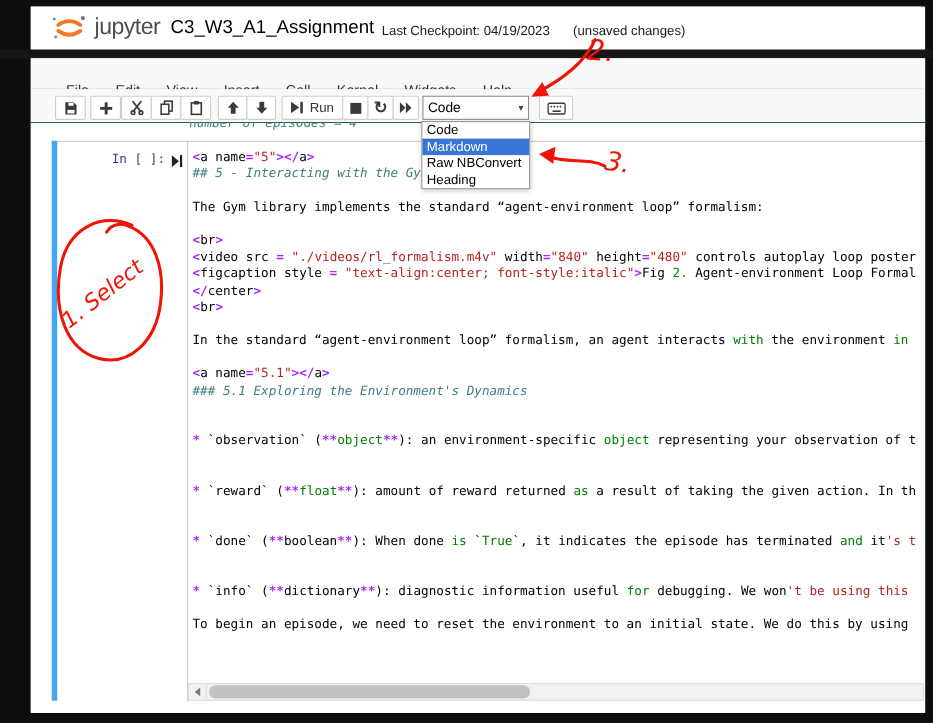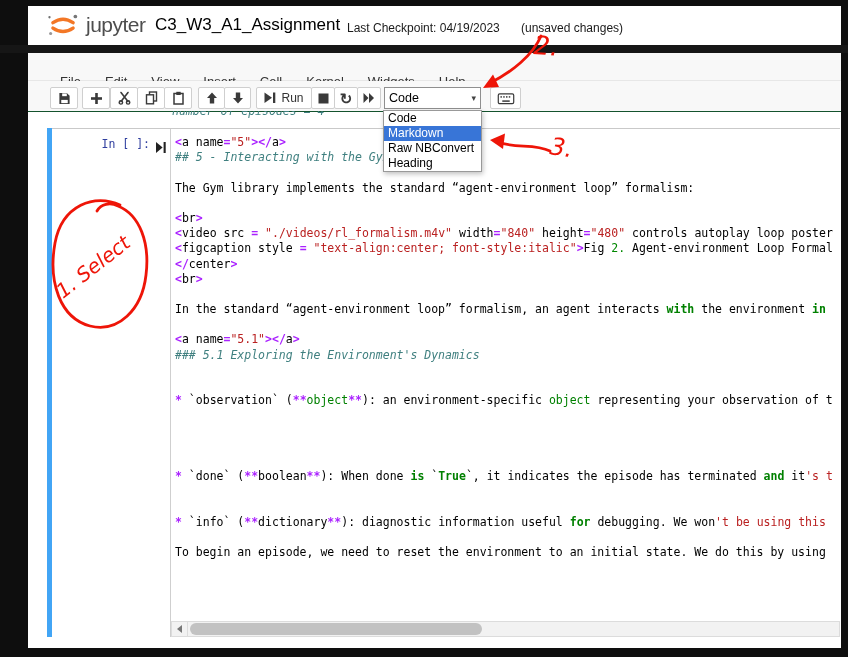--- a/index.html
+++ b/index.html
@@ -45,21 +45,21 @@
   .cm-mono{font-family:"DejaVu Sans Mono","Liberation Mono",monospace;font-size:11.5px;line-height:15.2px;}
   .prompt{position:absolute;left:52px;top:137px;width:98px;text-align:right;color:var(--prompt,#303F9F);z-index:2;}
   .marker{position:absolute;left:156px;top:139px;z-index:2;}
   .input-area{position:absolute;left:170px;top:128px;width:670px;height:509px;background:#fff;
               border-left:1px solid #cfcfcf;border-bottom:1px solid #cfcfcf;overflow:hidden;
               padding:7px 0 0 4px;z-index:1;cursor:text;}
   .cm-line{height:15.2px;white-space:pre;font-family:"DejaVu Sans Mono","Liberation Mono",monospace;font-size:11.5px;}
   .tok-t{color:#000;}
   .tok-op{color:#AA22FF;font-weight:bold;}
   .tok-str{color:#BA2121;}
-  .tok-kw{color:#008000;font-weight:bold;}
+  .tok-kw{color:#008000;font-weight:normal;}
   .tok-cm{color:#408080;font-style:italic;}
   .tok-num{color:#080;}
   .tok-bi{color:#008000;}
 
   
   .hscroll{position:absolute;left:171px;top:621px;width:669px;height:16px;background:#f2f2f2;
            border:1px solid #dcdcdc;z-index:4;}
   .hs-arrow{position:absolute;left:0;top:0;width:16px;height:14px;background:#f2f2f2;border-right:1px solid #dcdcdc;
             display:flex;align-items:center;justify-content:center;cursor:pointer;}
   .tri{width:0;height:0;border-right:5px solid #777;border-top:4px solid transparent;border-bottom:4px solid transparent;}
@@ -224,20 +224,21 @@
         <div class="cm-line"></div>
         <div class="cm-line"><span class="tok-t">In the standard “agent-environment loop” formalism, an agent interacts </span><span class="tok-kw">with</span><span class="tok-t"> the environment </span><span class="tok-kw">in</span></div>
         <div class="cm-line"></div>
         <div class="cm-line"><span class="tok-op">&lt;</span><span class="tok-t">a name</span><span class="tok-op">=</span><span class="tok-str">"5.1"</span><span class="tok-op">&gt;&lt;/</span><span class="tok-t">a</span><span class="tok-op">&gt;</span></div>
         <div class="cm-line"><span class="tok-cm">### 5.1 Exploring the Environment's Dynamics</span></div>
         <div class="cm-line"></div>
         <div class="cm-line"></div>
         <div class="cm-line"><span class="tok-op">*</span><span class="tok-t"> `observation` (</span><span class="tok-op">**</span><span class="tok-bi">object</span><span class="tok-op">**</span><span class="tok-t">): an environment-specific </span><span class="tok-bi">object</span><span class="tok-t"> representing your observation of t</span></div>
         <div class="cm-line"></div>
         <div class="cm-line"></div>
+        <div class="cm-line"><span class="tok-op">*</span><span class="tok-t"> `reward` (</span><span class="tok-op">**</span><span class="tok-bi">float</span><span class="tok-op">**</span><span class="tok-t">): amount of reward returned </span><span class="tok-kw">as</span><span class="tok-t"> a result of taking the given action. In th</span></div>
         <div class="cm-line"></div>
         <div class="cm-line"></div>
         <div class="cm-line"><span class="tok-op">*</span><span class="tok-t"> `done` (</span><span class="tok-op">**</span><span class="tok-t">boolean</span><span class="tok-op">**</span><span class="tok-t">): When done </span><span class="tok-kw">is</span><span class="tok-t"> `</span><span class="tok-kw">True</span><span class="tok-t">`, it indicates the episode has terminated </span><span class="tok-kw">and</span><span class="tok-t"> it</span><span class="tok-str">'s t</span></div>
         <div class="cm-line"></div>
         <div class="cm-line"></div>
         <div class="cm-line"><span class="tok-op">*</span><span class="tok-t"> `info` (</span><span class="tok-op">**</span><span class="tok-t">dictionary</span><span class="tok-op">**</span><span class="tok-t">): diagnostic information useful </span><span class="tok-kw">for</span><span class="tok-t"> debugging. We won</span><span class="tok-str">'t be using this</span></div>
         <div class="cm-line"></div>
         <div class="cm-line"><span class="tok-t">To begin an episode, we need to reset the environment to an initial state. We do this by using</span></div>
       </div>
   </div>

